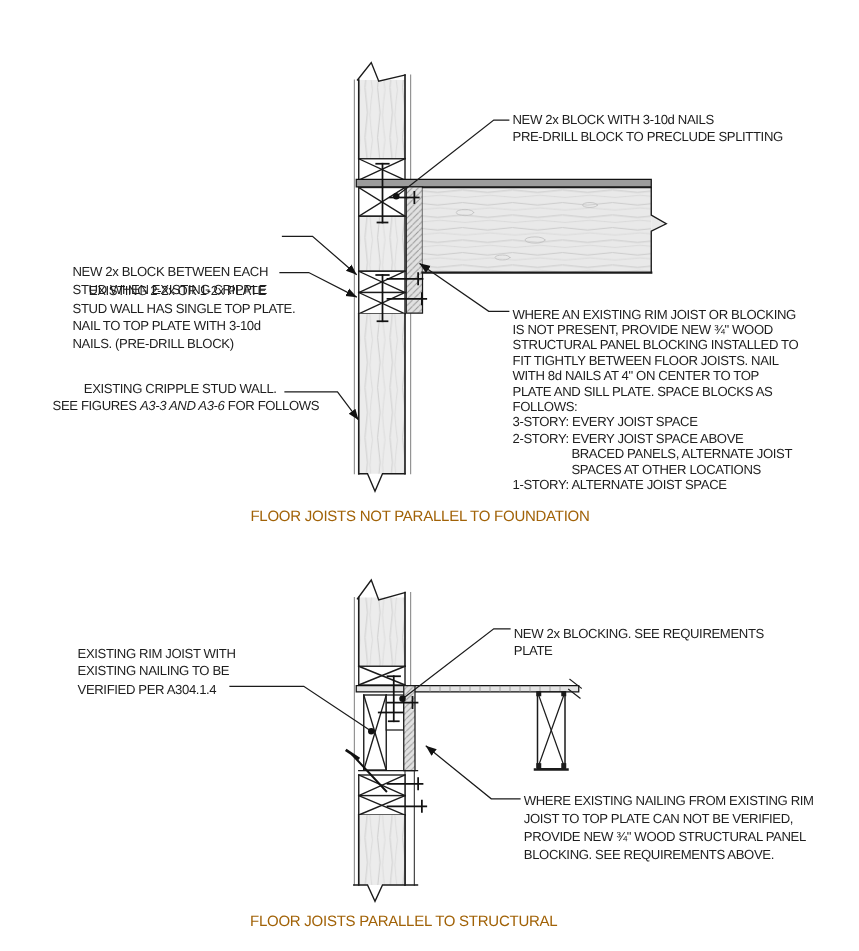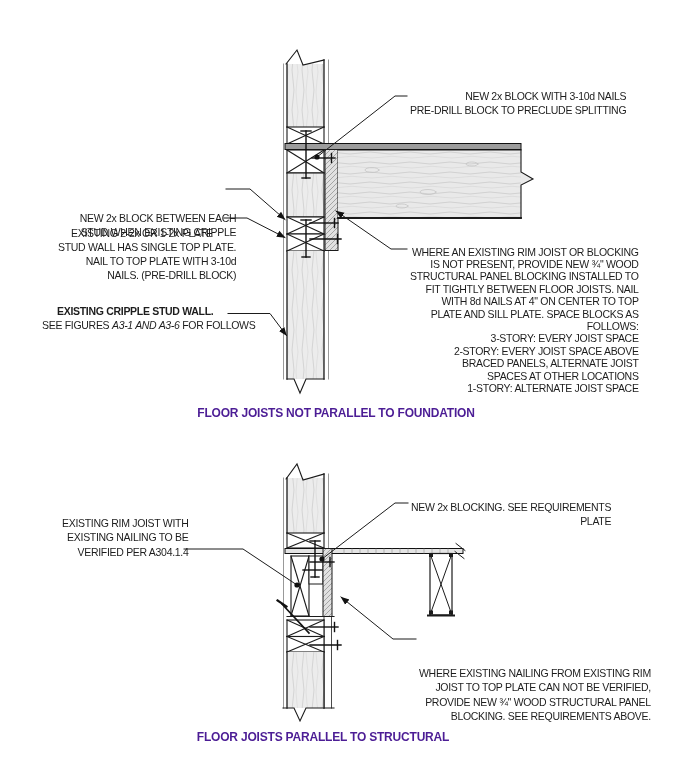--- a/index.html
+++ b/index.html
@@ -3,26 +3,26 @@
 <meta charset="utf-8">
 <style>
   html,body{margin:0;padding:0;}
   body{
     width:687px;height:761px;position:relative;background:#ffffff;
     font-family:"Liberation Sans", sans-serif;color:#1c1c1c;
     -webkit-font-smoothing:antialiased;overflow:hidden;
   }
   .lbl{
     position:absolute;font-size:10.5px;letter-spacing:-0.3px;
-    line-height:14.3px;white-space:pre;color:#1d1d1d;text-align:right;
+    line-height:14.3px;white-space:pre;color:#1d1d1d;
   }
   .lbl.tight{line-height:12.4px;}
   .cap{
-    position:absolute;font-weight:bold;font-size:12px;letter-spacing:-0.2px;
-    text-align:center;width:320px;white-space:pre;color:#4c1d95;
+    position:absolute;font-weight:normal;font-size:12px;letter-spacing:-0.2px;
+    text-align:center;width:320px;white-space:pre;color:#a16207;
   }
   .it{font-style:italic;}
   svg{position:absolute;left:0;top:0;}
 </style>
 </head>
 <body>
 
 <svg width="687" height="761" viewBox="0 0 687 761">
   <defs>
     <pattern id="vgrain" width="10" height="40" patternUnits="userSpaceOnUse">
@@ -247,23 +247,23 @@
 PRE-DRILL BLOCK TO PRECLUDE SPLITTING</div>
 
 <div class="lbl" style="left:71px;top:182px;margin-top:44px;">EXISTING 2-2x OR 1-2x PLATE</div>
 
 <div class="lbl" style="left:58px;top:211px;">NEW 2x BLOCK BETWEEN EACH
 STUD WHEN EXISTING CRIPPLE
 STUD WALL HAS SINGLE TOP PLATE.
 NAIL TO TOP PLATE WITH 3-10d
 NAILS. (PRE-DRILL BLOCK)</div>
 
-<div class="lbl" style="left:57px;top:303.5px;font-weight:bold;">EXISTING CRIPPLE STUD WALL.</div>
-
-<div class="lbl" style="left:42px;top:318px;"><span>SEE FIGURES </span><span class="it">A3-1 AND A3-6</span><span> FOR FOLLOWS</span></div>
+<div class="lbl" style="left:67px;top:303.5px;">EXISTING CRIPPLE STUD WALL.</div>
+
+<div class="lbl" style="left:42px;top:318px;"><span>SEE FIGURES </span><span class="it">A3-3 AND A3-6</span><span> FOR FOLLOWS</span></div>
 
 <div class="lbl tight" style="left:410px;top:245.5px;">WHERE AN EXISTING RIM JOIST OR BLOCKING
 IS NOT PRESENT, PROVIDE NEW ¾" WOOD
 STRUCTURAL PANEL BLOCKING INSTALLED TO
 FIT TIGHTLY BETWEEN FLOOR JOISTS. NAIL
 WITH 8d NAILS AT 4" ON CENTER TO TOP
 PLATE AND SILL PLATE. SPACE BLOCKS AS
 FOLLOWS:
 3-STORY: EVERY JOIST SPACE
 2-STORY: EVERY JOIST SPACE ABOVE
@@ -273,18 +273,18 @@
 
 <div class="cap" style="left:176px;top:406px;">FLOOR JOISTS NOT PARALLEL TO FOUNDATION</div>
 
 <div class="lbl" style="left:411px;top:500px;">NEW 2x BLOCKING. SEE REQUIREMENTS
 PLATE</div>
 
 <div class="lbl" style="left:62px;top:516px;">EXISTING RIM JOIST WITH
 EXISTING NAILING TO BE
 VERIFIED PER A304.1.4</div>
 
-<div class="lbl" style="left:419px;top:634px;margin-top:32px;">WHERE EXISTING NAILING FROM EXISTING RIM
+<div class="lbl" style="left:419px;top:634px;">WHERE EXISTING NAILING FROM EXISTING RIM
 JOIST TO TOP PLATE CAN NOT BE VERIFIED,
 PROVIDE NEW ¾" WOOD STRUCTURAL PANEL
 BLOCKING. SEE REQUIREMENTS ABOVE.</div>
 
 <div class="cap" style="left:163px;top:730px;">FLOOR JOISTS PARALLEL TO STRUCTURAL</div>
 
 </body></html>

